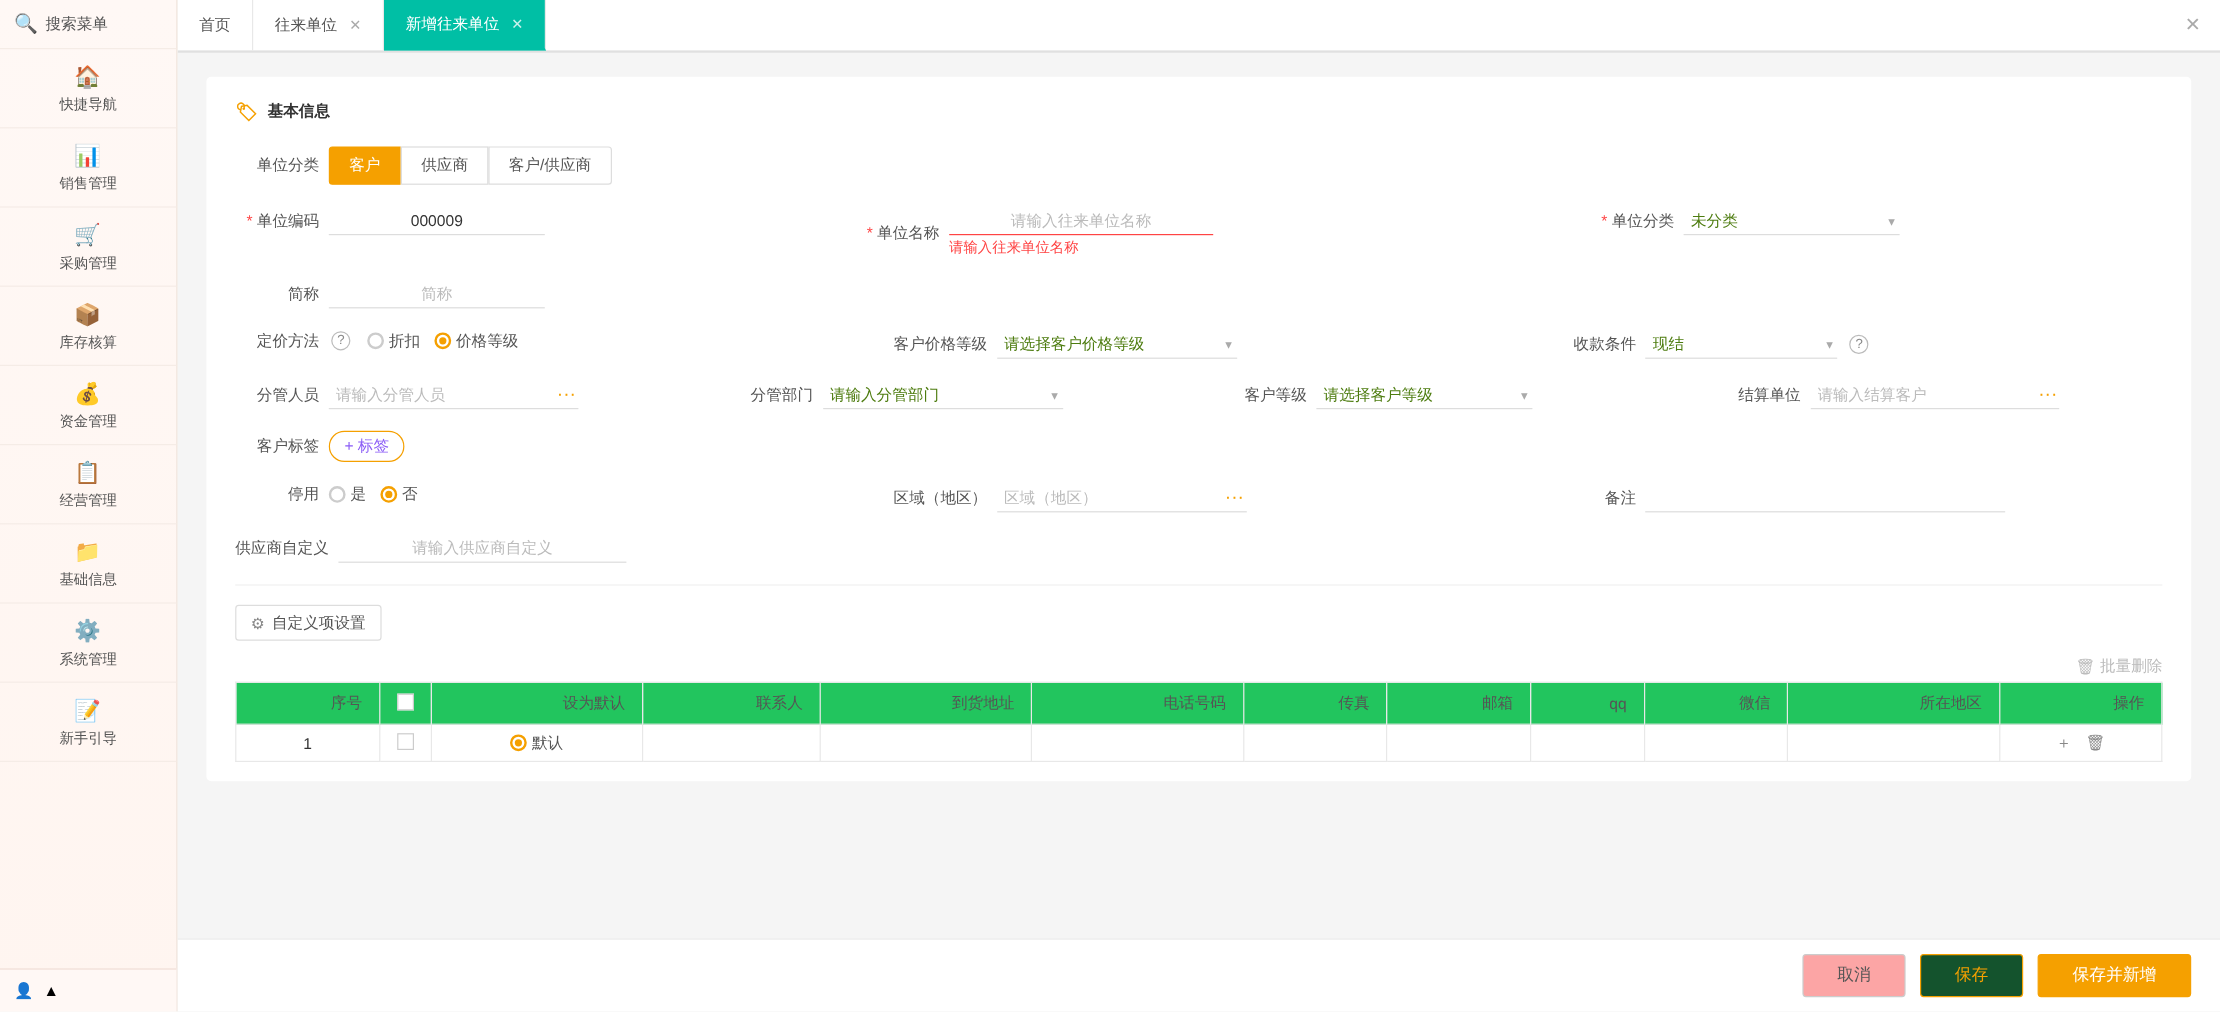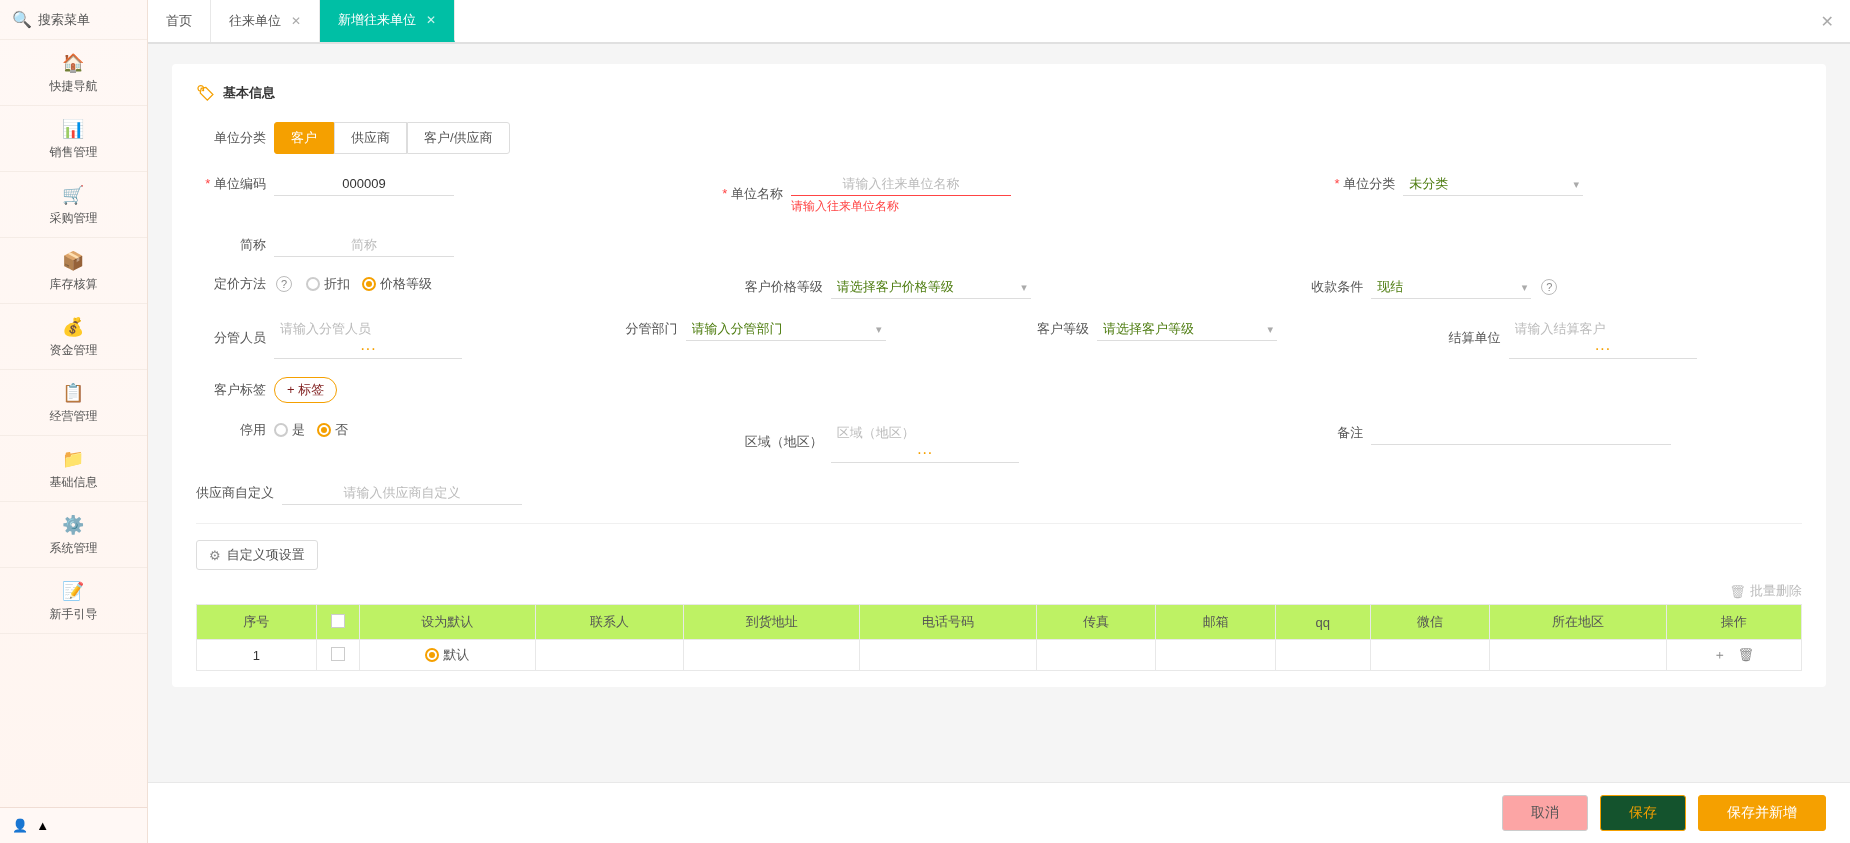--- a/index.html
+++ b/index.html
@@ -256,21 +256,21 @@
     .radio-label { font-size: 13px; color: #555; }
 
     
     .tag-btn {
       display: inline-flex;
       align-items: center;
       gap: 4px;
       border: 1px solid #f5a000;
       border-radius: 20px;
       padding: 3px 12px;
-      color: #7f1d1d;
+      color: #8b5cf6;
       font-size: 13px;
       cursor: pointer;
       background: #fff;
     }
 
     
     .form-divider { margin: 4px 0 16px; border-bottom: 1px solid #f0f0f0; }
 
     
     .custom-btn {
@@ -288,25 +288,25 @@
     }
     .custom-btn .icon { color: #888; }
 
     
     .data-table {
       width: 100%;
       border-collapse: collapse;
       font-size: 13px;
     }
     .data-table th {
-      background: #bef264;
+      background: #22c55e;
       border: 1px solid #e8e8e8;
       padding: 8px 14px;
       color: #555;
-      text-align: center;
+      text-align: right;
       font-weight: normal;
     }
     .data-table td {
       border: 1px solid #e8e8e8;
       padding: 6px 10px;
       color: #333;
       text-align: center;
     }
     .data-table tr:nth-child(even) td { background: #fafafa; }
     .checkbox-cell { width: 30px; }
@@ -351,21 +351,20 @@
     .btn-cancel { background: #fca5a5; color: #555; border-color: #ccc; }
     .btn-save { background: #14532d; color: #f5a000; border-color: #f5a000; }
     .btn-save-new { background: #f5a000; color: #fff; border-color: #f5a000; }
 
     
     .input-with-icon {
       display: flex;
       align-items: center;
       border-bottom: 1px solid #ddd;
       min-width: 160px;
-      flex-direction: column;
     }
     .input-with-icon input {
       border: none;
       outline: none;
       padding: 4px 6px;
       font-size: 13px;
       background: transparent;
       flex: 1;
       color: #333;
       min-width: 80px;

